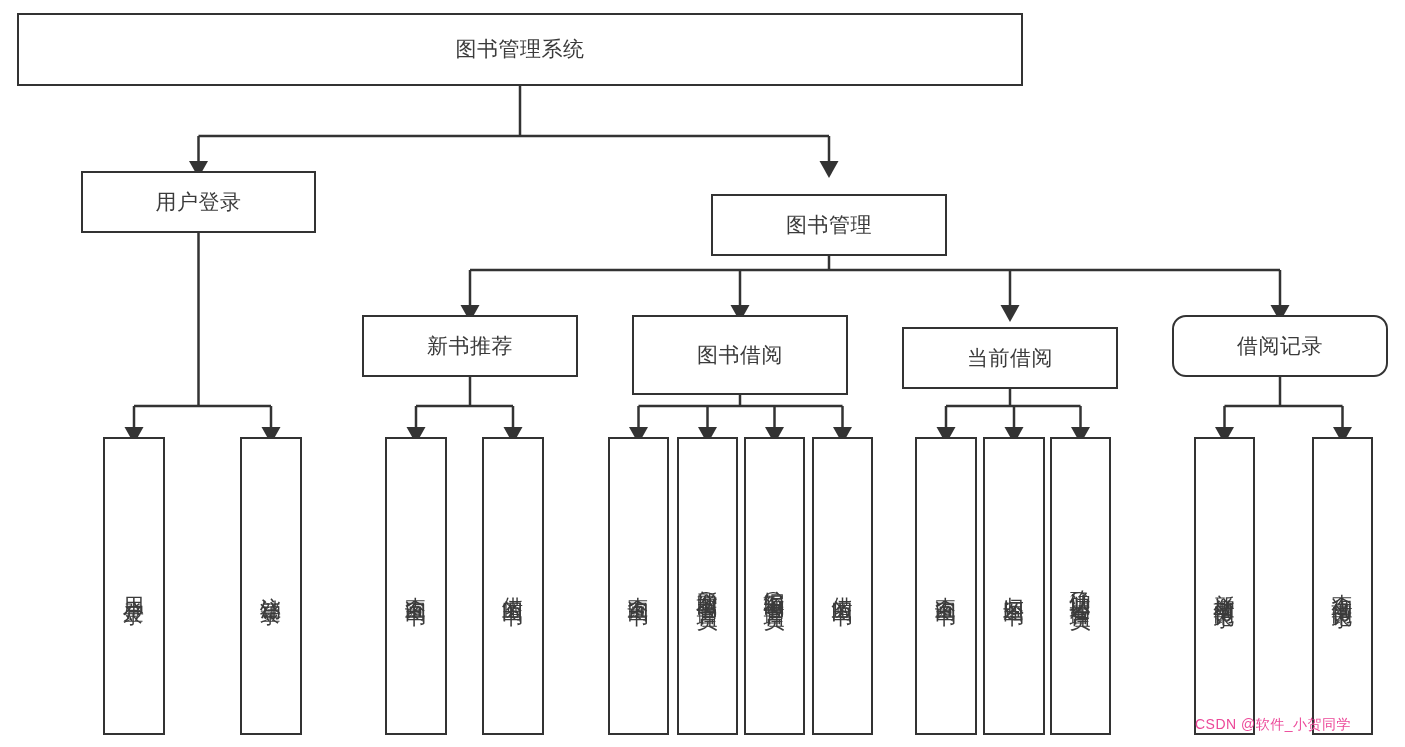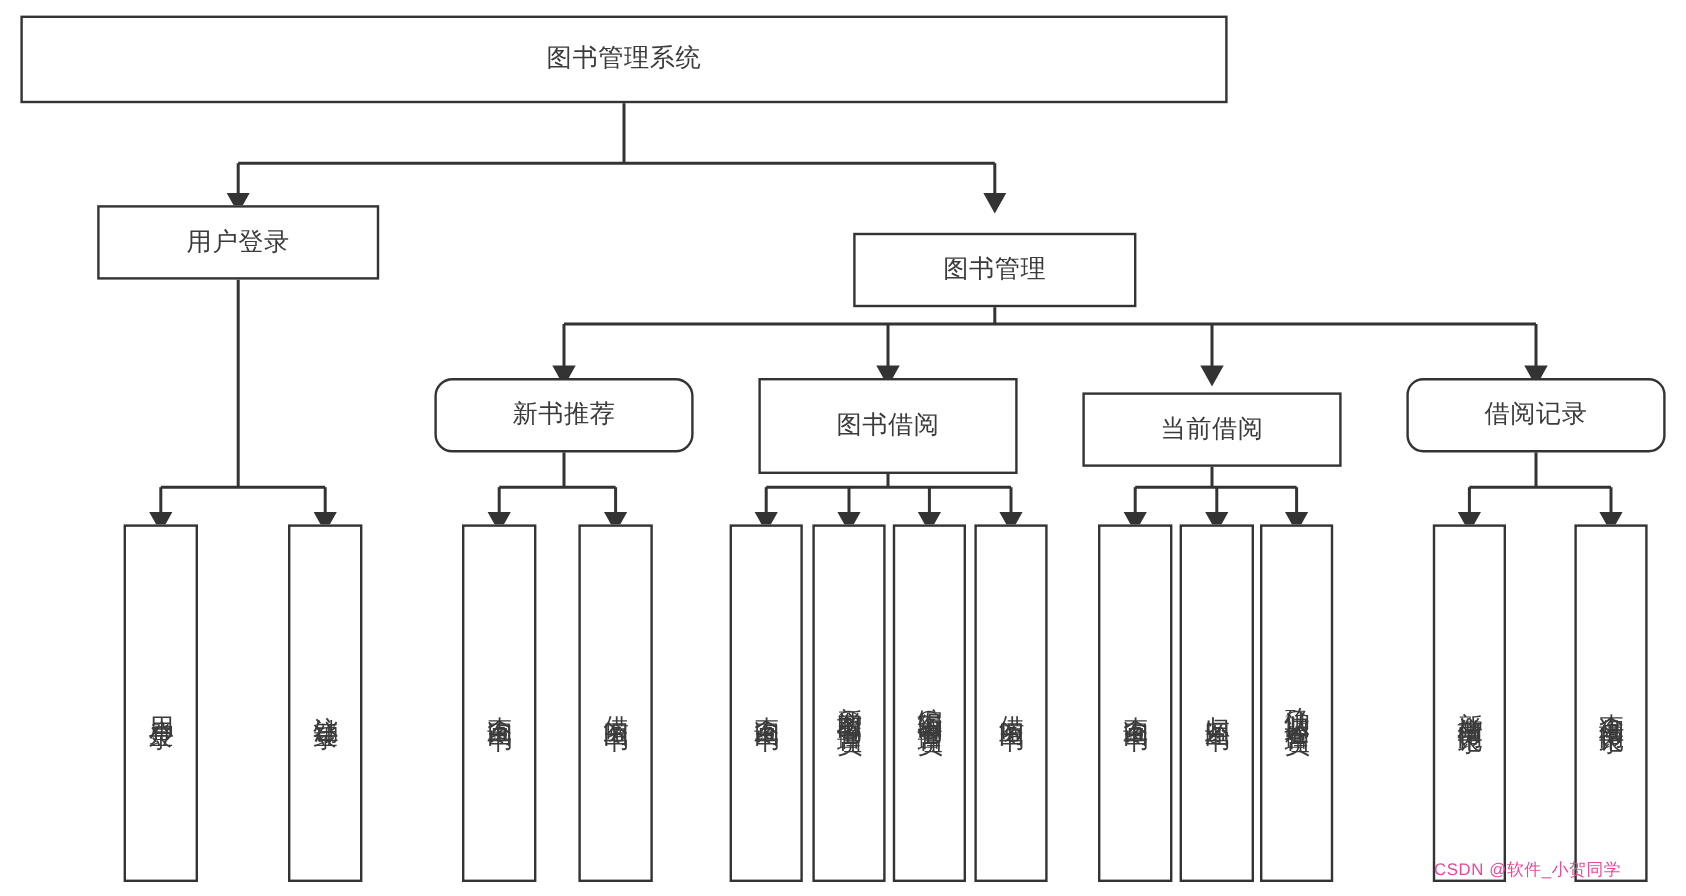--- a/index.html
+++ b/index.html
@@ -108,21 +108,21 @@
   <div id="node-layer">
       <div class="node-box" style="left: 17px; top: 13px; width: 1006px; height: 73px;">
         <span class="node-label">图书管理系统</span>
       </div>
       <div class="node-box" style="left: 81px; top: 171px; width: 235px; height: 62px;">
         <span class="node-label">用户登录</span>
       </div>
       <div class="node-box" style="left: 711px; top: 171px; width: 236px; height: 62px; margin-top: 23px;">
         <span class="node-label">图书管理</span>
       </div>
-      <div class="node-box" style="left: 362px; top: 315px; width: 216px; height: 62px; border-radius: 15px;">
+      <div class="node-box" style="left: 362px; top: 315px; width: 216px; height: 62px;">
         <span class="node-label">新书推荐</span>
       </div>
       <div class="node-box" style="left: 632px; top: 315px; width: 216px; height: 80px;">
         <span class="node-label">图书借阅</span>
       </div>
       <div class="node-box" style="left: 902px; top: 327px; width: 216px; height: 62px;">
         <span class="node-label">当前借阅</span>
       </div>
       <div class="node-box" style="left: 1172px; top: 315px; width: 216px; height: 62px; border-radius: 14px;">
         <span class="node-label">借阅记录</span>

